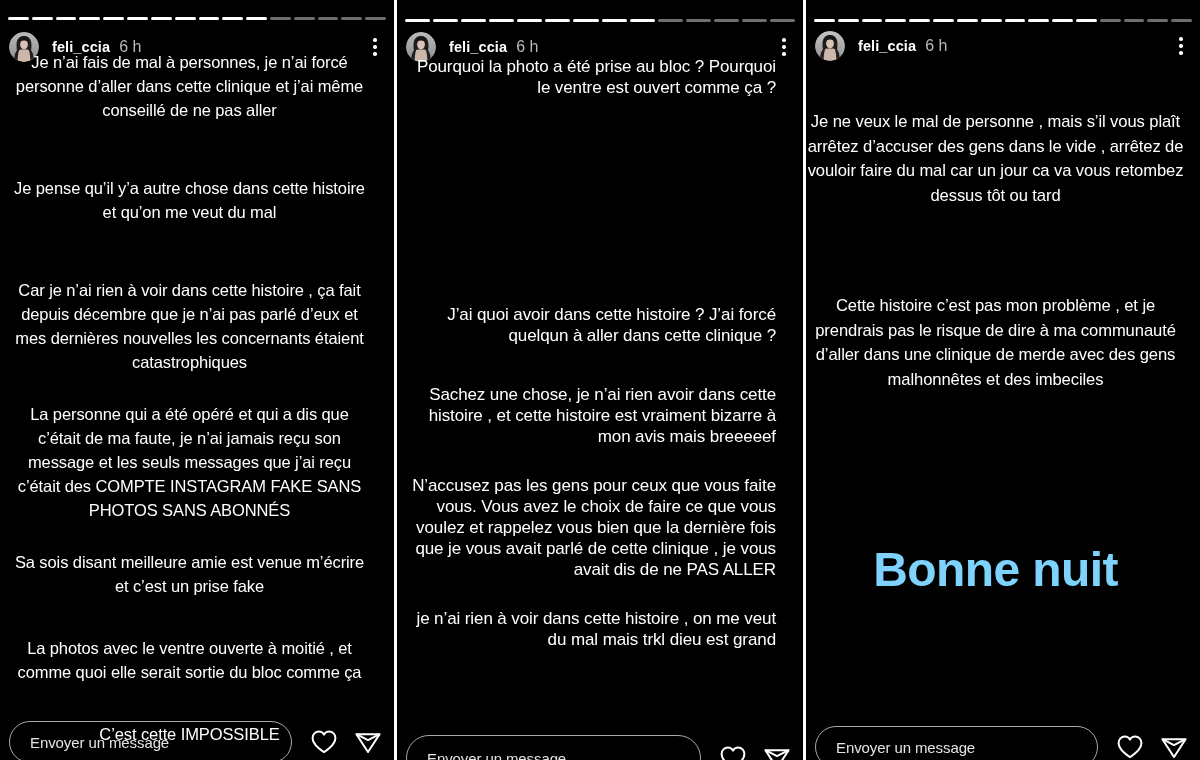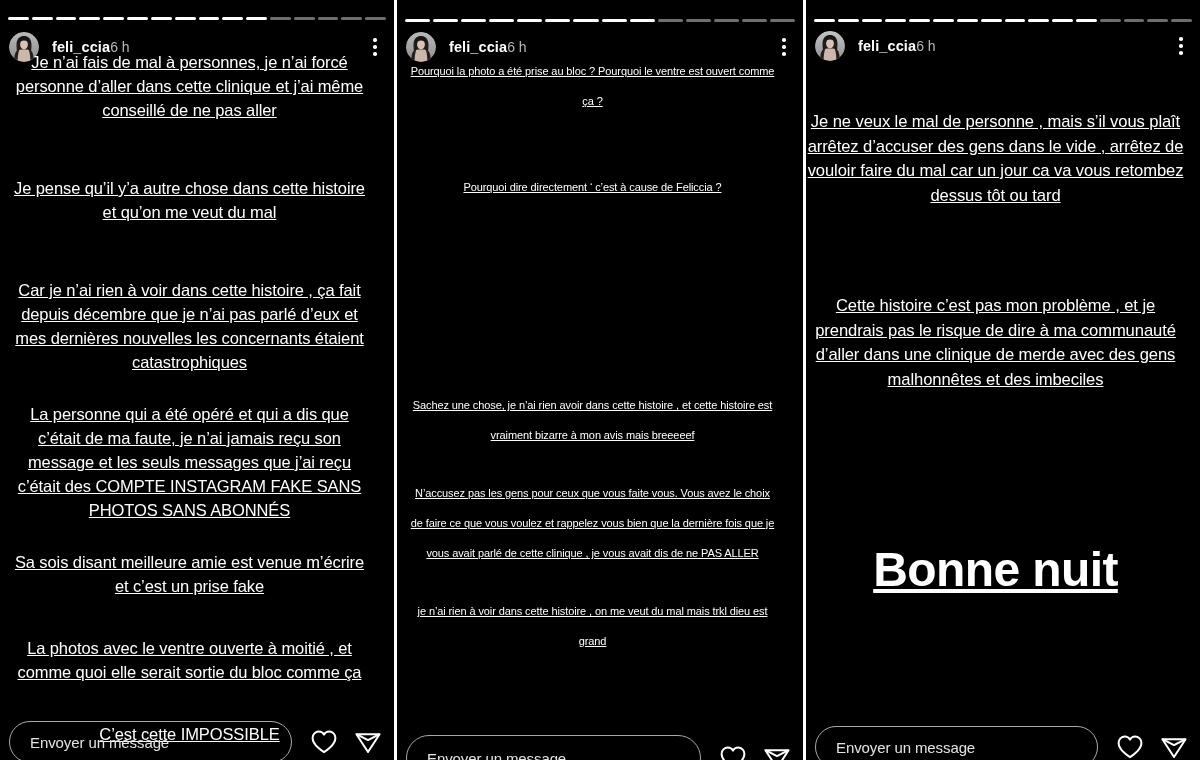--- a/index.html
+++ b/index.html
@@ -92,22 +92,23 @@
 
   .username {
     margin-left: 13px;
     color: #ffffff;
     font-size: 14.5px;
     font-weight: 700;
     letter-spacing: 0.1px;
     white-space: nowrap;
   }
   .timestamp {
+    margin-left: 9px;
     color: #b9b9b9;
-    font-size: 14px;
+    font-size: 16px;
     font-weight: 400;
     white-space: nowrap;
   }
   .header-spacer { flex: 1 1 auto; }
 
   .kebab {
     width: 16px;
     height: 22px;
     display: flex;
     flex-direction: column;
@@ -126,50 +127,49 @@
   }
 
   
   .story-body {
     position: absolute;
     left: 0;
     right: 15px;
     box-sizing: border-box;
     color: #ffffff;
     text-align: center;
-    text-decoration: underline;
   }
   .panel-1 .story-body { top: 50px; padding: 0 14px; }
   .panel-2 .story-body { top: 56px; padding: 0 12px; }
   .panel-3 .story-body { top: 110px; padding: 0 0; }
 
   .para {
     font-size: 16.5px;
     line-height: 24px;
     font-weight: 400;
     letter-spacing: -0.1px;
     margin: 0;
     white-space: pre-line;
   }
-  .panel-2 .para { font-size: 11px; line-height: 30px; }
+  .panel-2 .para { font-size: 17px; line-height: 21px; text-align: right; }
   .panel-3 .para { font-size: 16.6px; line-height: 24.5px; }
 
   .gap-sm { height: 28px; }
   .gap-md { height: 38px; }
   .gap-lg { height: 54px; }
   .gap-xl { height: 86px; }
   .gap-xxl { height: 150px; }
 
   .big-text {
     font-size: 48px;
     line-height: 56px;
     font-weight: 700;
     letter-spacing: -0.6px;
     text-align: center;
-    color: #ffffff;
+    color: #7dd3fc;
     margin: 0;
   }
 
   
   .bottom-bar {
     position: absolute;
     left: 0;
     right: 0;
     display: flex;
     align-items: center;
@@ -355,22 +355,22 @@
           <i></i>
           <i></i>
           <i></i>
         </span>
     </div>
 
     <div class="story-body">
       <p class="para">Pourquoi la photo a été prise au bloc ? Pourquoi le ventre est ouvert comme ça ?</p>
       <div class="gap-sm"></div>
       <div class="gap-sm"></div>
-      <p class="para">Pourquoi dire directement ‘ c’est à cause de Feliccia ?</p>
       <div class="gap-xxl"></div>
+      <p class="para">J’ai quoi avoir dans cette histoire ? J’ai forcé quelqun à aller dans cette clinique ?</p>
       <div class="gap-md"></div>
       <p class="para">Sachez une chose, je n’ai rien avoir dans cette histoire , et cette histoire est vraiment bizarre à mon avis mais breeeeef</p>
       <div class="gap-sm"></div>
       <p class="para">N’accusez pas les gens pour ceux que vous faite vous. Vous avez le choix de faire ce que vous voulez et rappelez vous bien que la dernière fois que je vous avait parlé de cette clinique , je vous avait dis de ne PAS ALLER</p>
       <div class="gap-sm"></div>
       <p class="para">je n’ai rien à voir dans cette histoire , on me veut du mal mais trkl dieu est grand</p>
     </div>
 
     <div class="bottom-bar">
       <div class="msg-pill">

